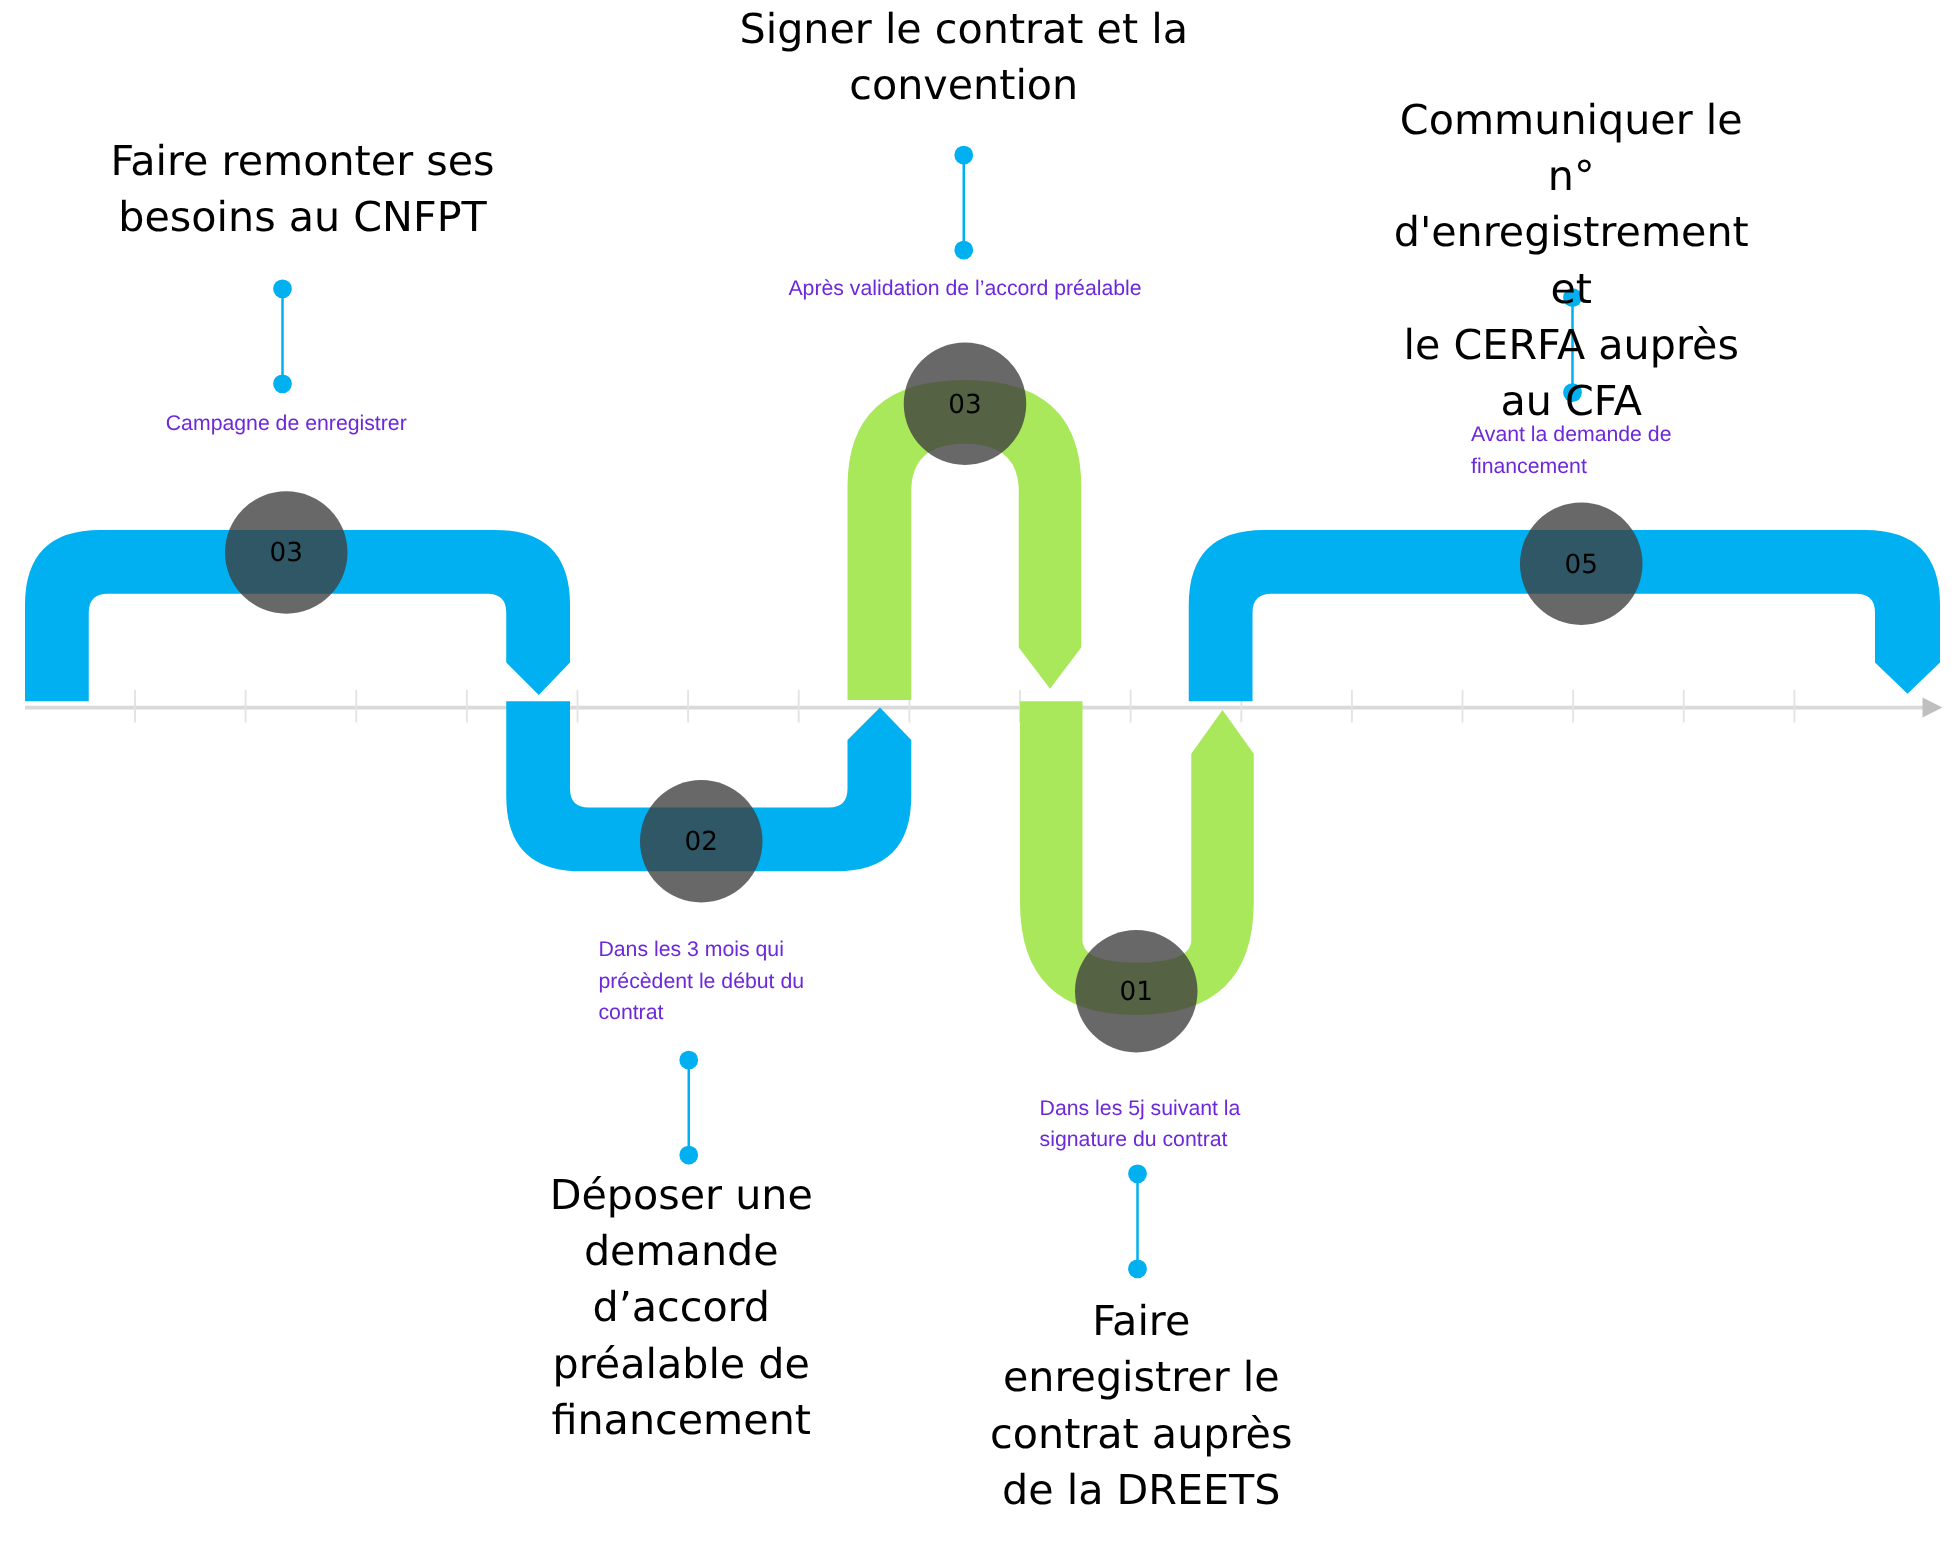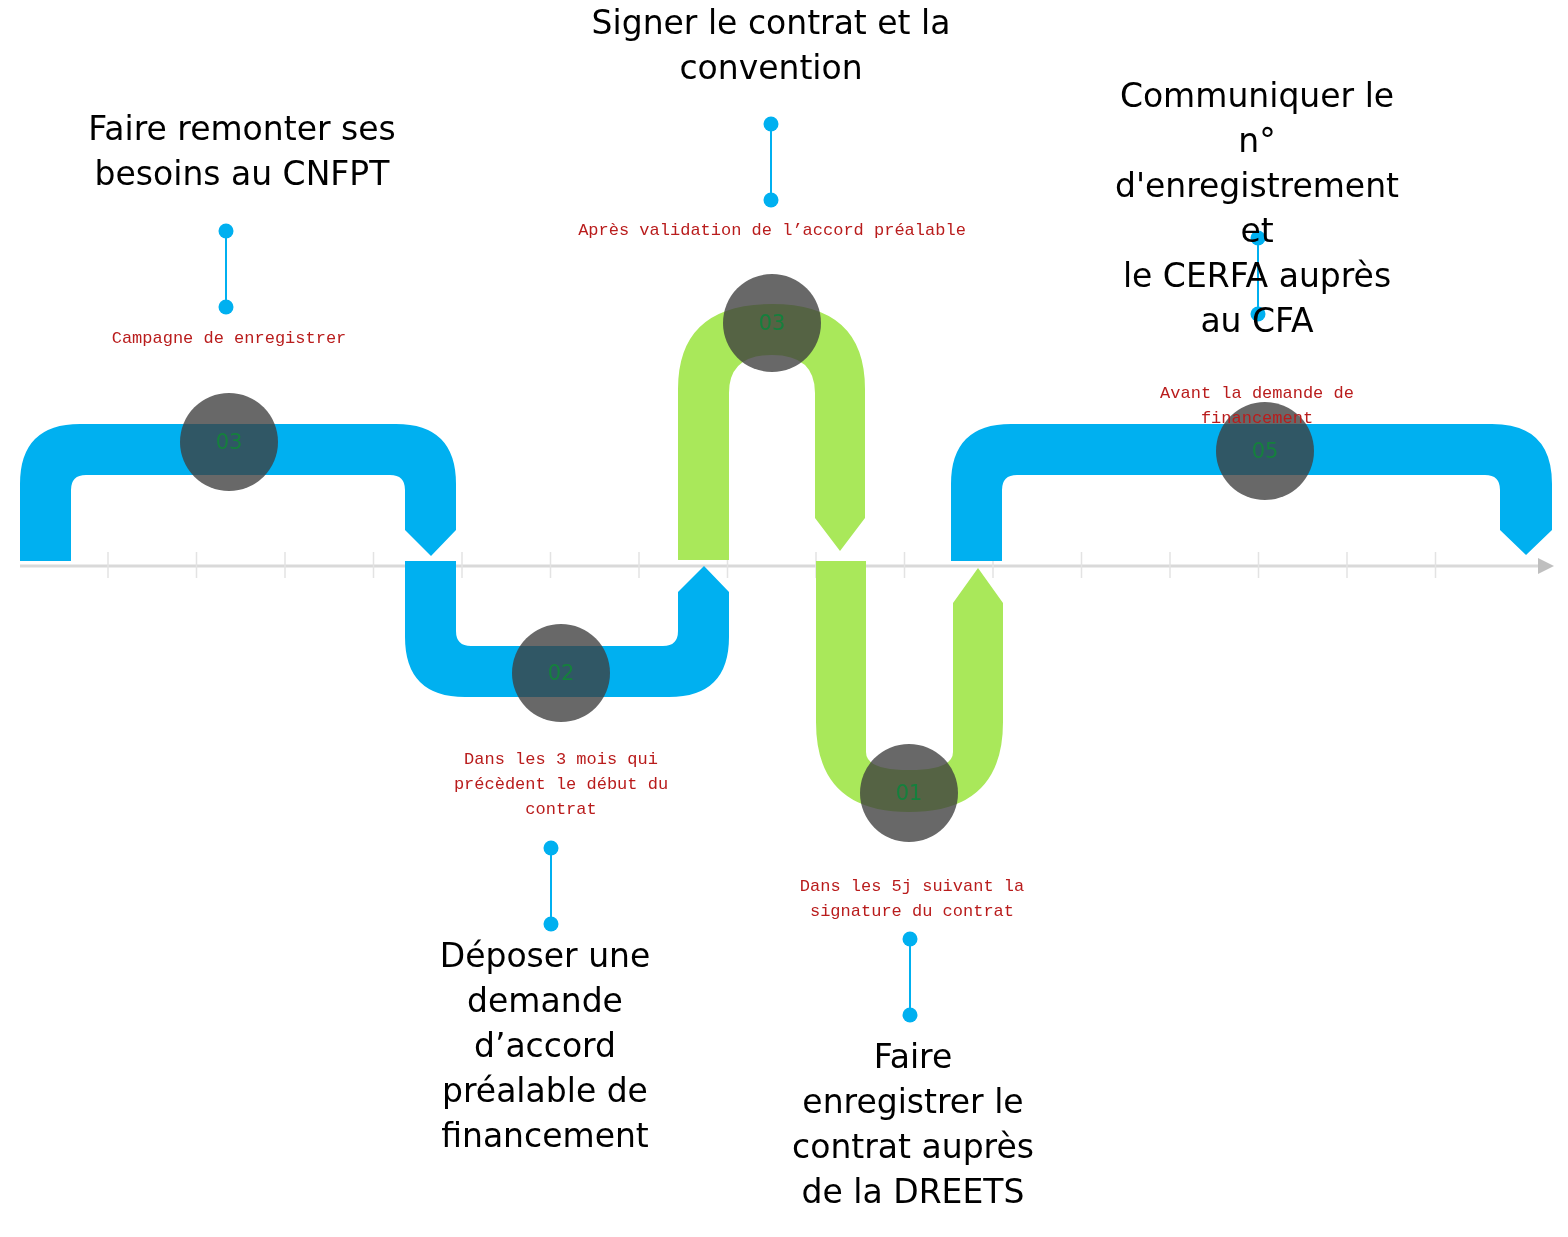--- a/index.html
+++ b/index.html
@@ -2,24 +2,24 @@
 <html><head>
 <meta charset="utf-8">
 <style>
   html, body { margin: 0; padding: 0; background: #ffffff; }
   body { width: 1568px; height: 1237px; position: relative; overflow: hidden;
          font-family: "DejaVu Sans", sans-serif; }
   #diagram { position: absolute; left: 0; top: 0; }
   .title { position: absolute; text-align: center; color: #000000;
            font-family: "DejaVu Sans", sans-serif; font-size: 33px; line-height: 45px;
            white-space: pre-line; transform: translateX(-50%); }
-  .note { position: absolute; text-align: center; color: #b91c1c;
-          font-family: Liberation Mono, monospace; font-size: 17px; line-height: 25px;
+  .note { position: absolute; color: #6d28d9;
+          font-family: Liberation Sans, sans-serif; font-size: 17px; line-height: 25px;
           white-space: pre-line; transform: translateX(-50%); }
-  .badge-label { position: absolute; color: #15803d; font-family: "DejaVu Sans", sans-serif;
+  .badge-label { position: absolute; color: #000000; font-family: "DejaVu Sans", sans-serif;
                  font-size: 21px; transform: translate(-50%, -50%); }
 </style>
 </head>
 <body>
 
 <svg id="diagram" width="1568" height="1237" viewBox="0 0 1568 1237">
 
   <g>
     <line x1="20" y1="566" x2="1540" y2="566" stroke="#d9d9d9" stroke-width="3"></line>
     <polygon points="1538,558 1554,566 1538,574" fill="#bfbfbf"></polygon>
@@ -109,14 +109,14 @@
 d'enregistrement et
 le CERFA auprès au CFA</div>
 
 <div class="note" style="left:229px; top:326px;">Campagne de enregistrer</div>
 <div class="note" style="left:561px; top:747px;">Dans les 3 mois qui
 précèdent le début du
 contrat</div>
 <div class="note" style="left:772px; top:218px;">Après validation de l’accord préalable</div>
 <div class="note" style="left:912px; top:874px;">Dans les 5j suivant la
 signature du contrat</div>
-<div class="note" style="left:1257px; top:335px;margin-top:46px;">Avant la demande de
+<div class="note" style="left:1257px; top:335px;">Avant la demande de
 financement</div>
 
 </body></html>

